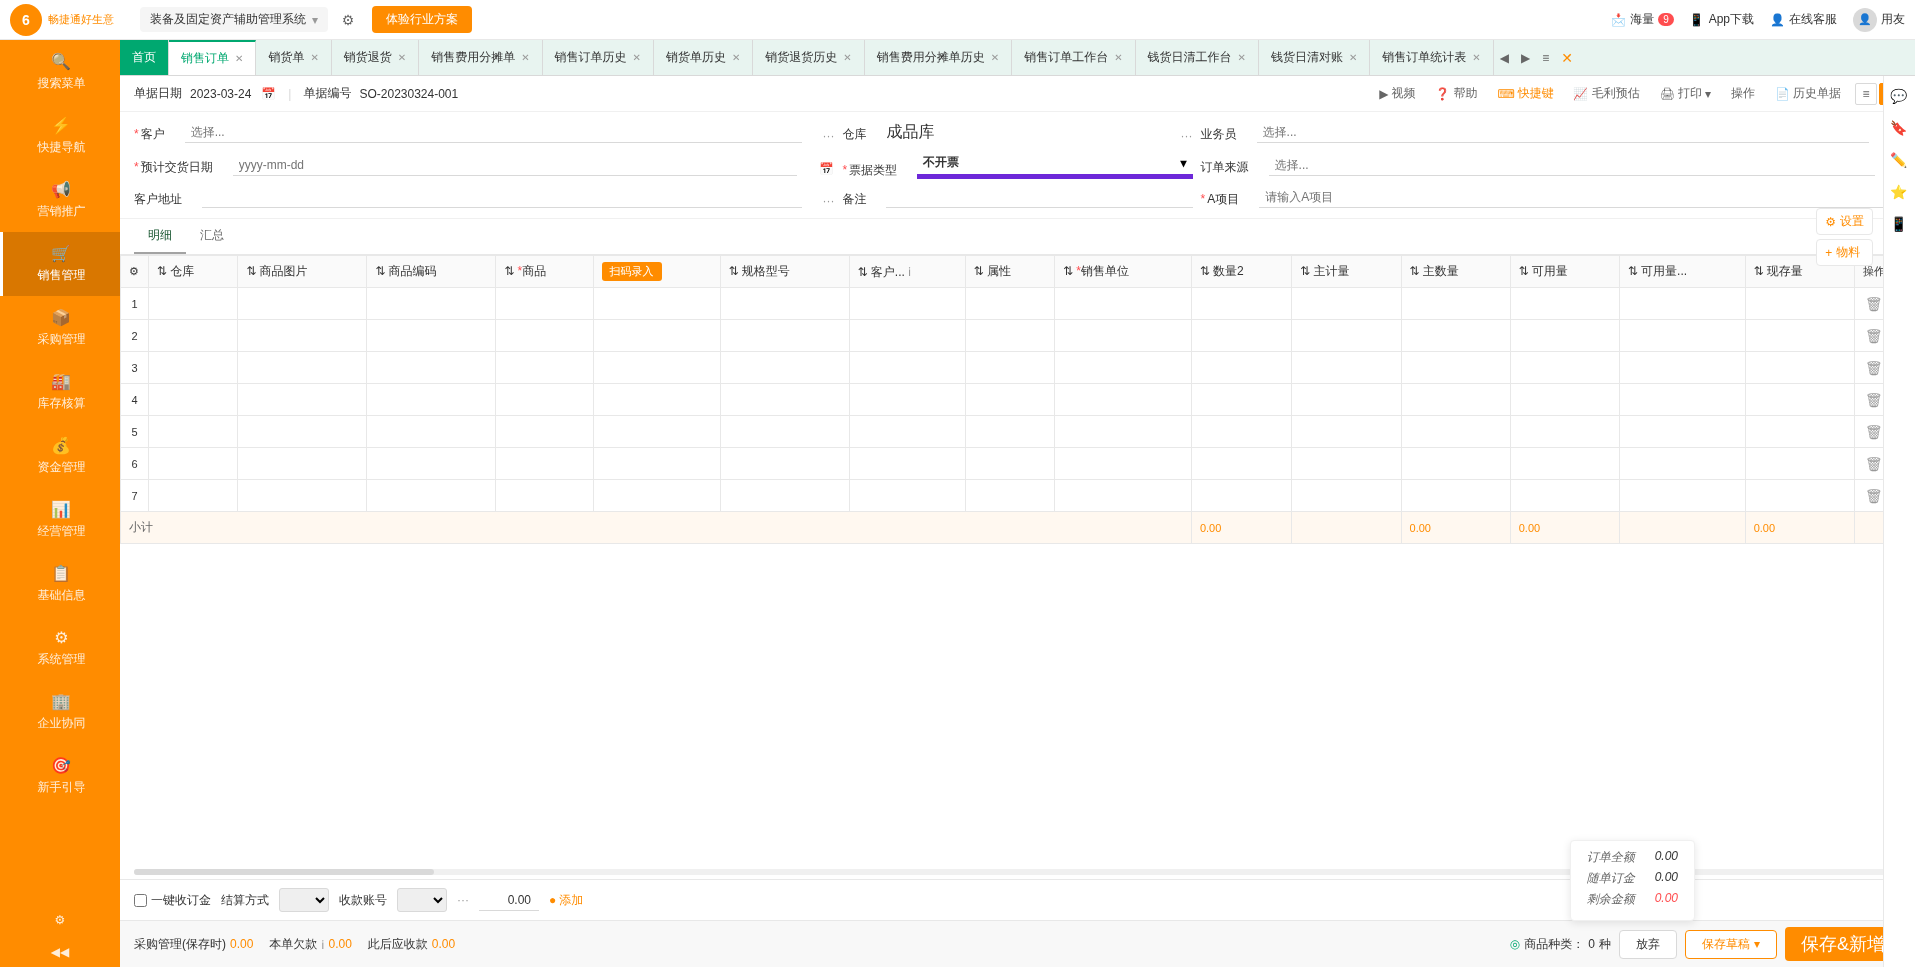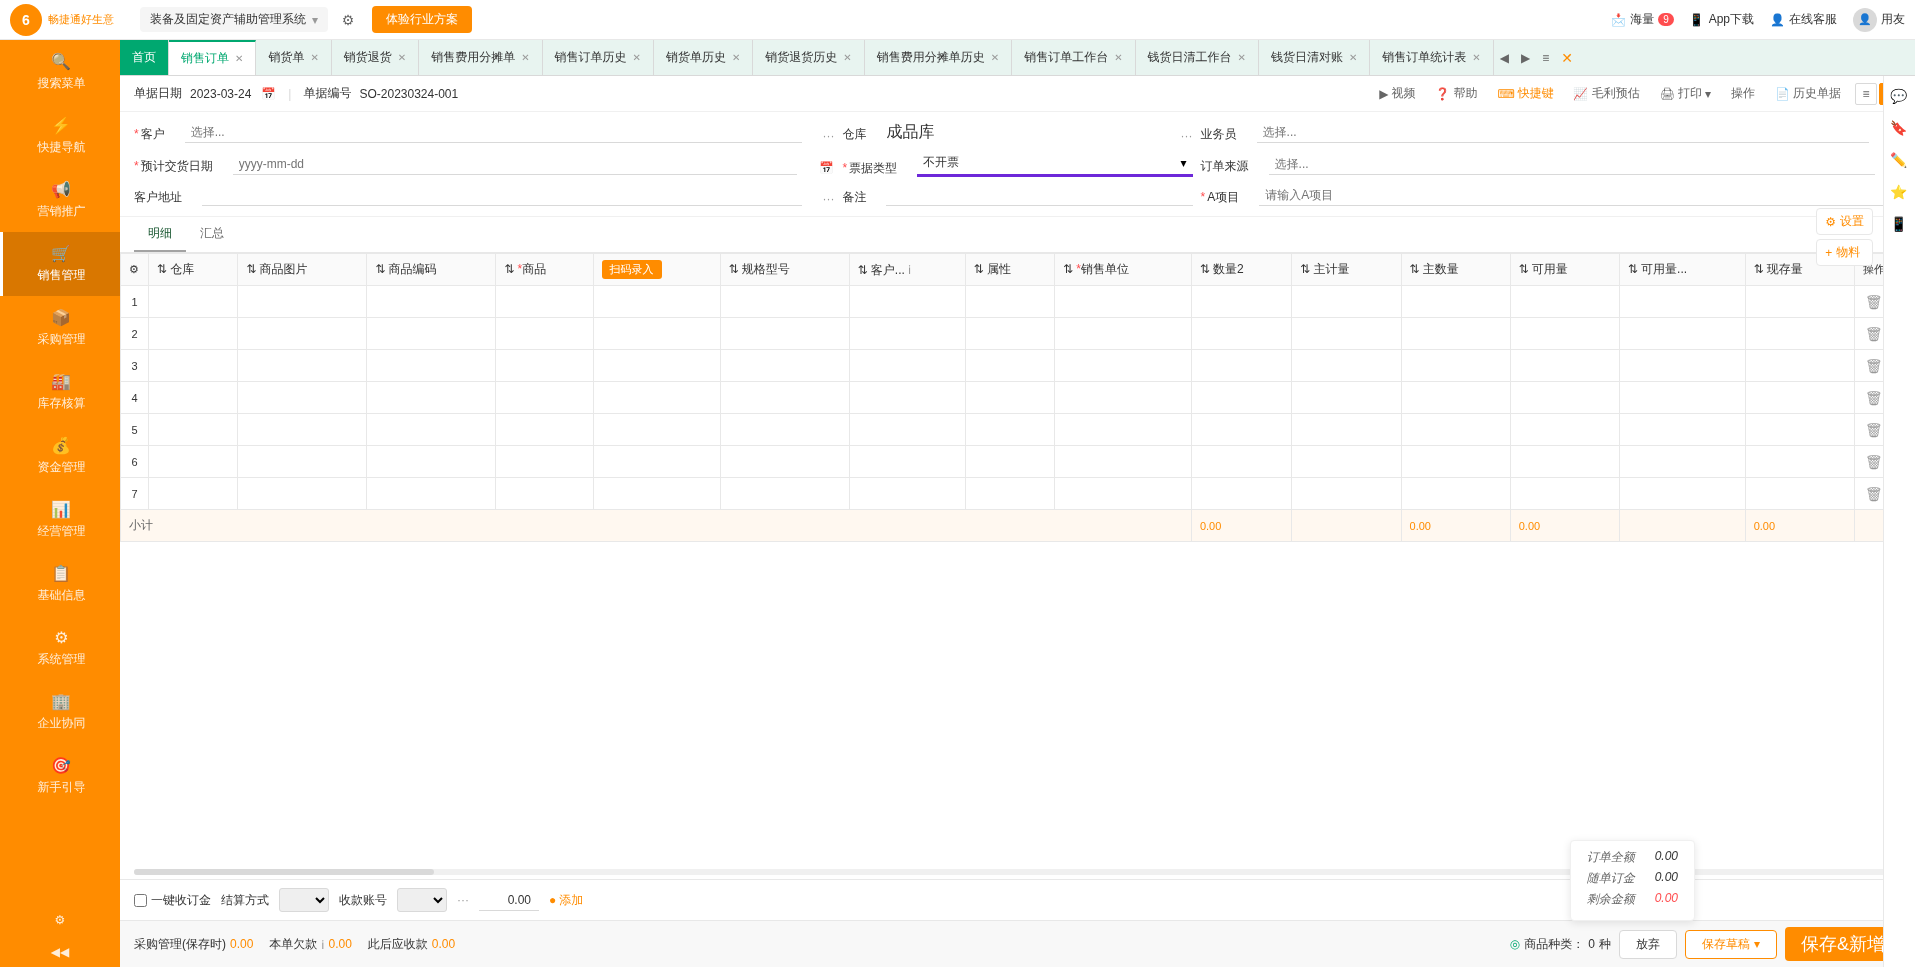--- a/index.html
+++ b/index.html
@@ -59,21 +59,21 @@
     .view-icon { width: 22px; height: 22px; display: flex; align-items: center; justify-content: center; border: 1px solid #d9d9d9; border-radius: 2px; cursor: pointer; color: #666; }
     .view-icon.active { background: #ff8c00; color: #fff; border-color: #ff8c00; }
 
     
     .form-fields { padding: 10px 14px; display: flex; flex-direction: column; gap: 8px; flex-shrink: 0; background: #fff; border-bottom: 1px solid #f0f0f0; }
     .form-row { display: flex; align-items: center; gap: 8px; }
     .form-group { display: flex; align-items: flex-end; gap: 20px; flex: 1; }
     .form-label { color: #333; font-size: 12px; white-space: nowrap; flex-shrink: 0; }
     .form-label.required::before { content: '*'; color: #ff4d4f; margin-right: 2px; }
     .form-control { border: none; border-bottom: 1px solid #d9d9d9; padding: 3px 6px; font-size: 12px; color: #999; outline: none; flex: 1; min-width: 80px; cursor: pointer; }
-    .form-select { display: flex; align-items: center; gap: 4px; border-bottom: 3px solid #6d28d9; padding: 3px 6px; cursor: pointer; flex: 1; }
+    .form-select { display: flex; align-items: center; gap: 4px; border-bottom: 5px solid #6d28d9; padding: 3px 6px; cursor: pointer; flex: 1; font-weight: bold; }
     .form-select-text { color: #333; font-size: 12px; }
     .form-dots { color: #999; font-size: 12px; cursor: pointer; }
     .calendar-icon { color: #999; cursor: pointer; font-size: 12px; margin-left: 2px; }
 
     
     .detail-tabs { display: flex; align-items: center; padding: 0 14px; border-bottom: 1px solid #e8e8e8; background: #fff; flex-shrink: 0; }
     .detail-tab { padding: 8px 14px; cursor: pointer; font-size: 12px; color: #666; border-bottom: 2px solid transparent; }
     .detail-tab.active { color: #14532d; border-bottom: 2px solid #a3a3a3; text-align: center; }
 
     

